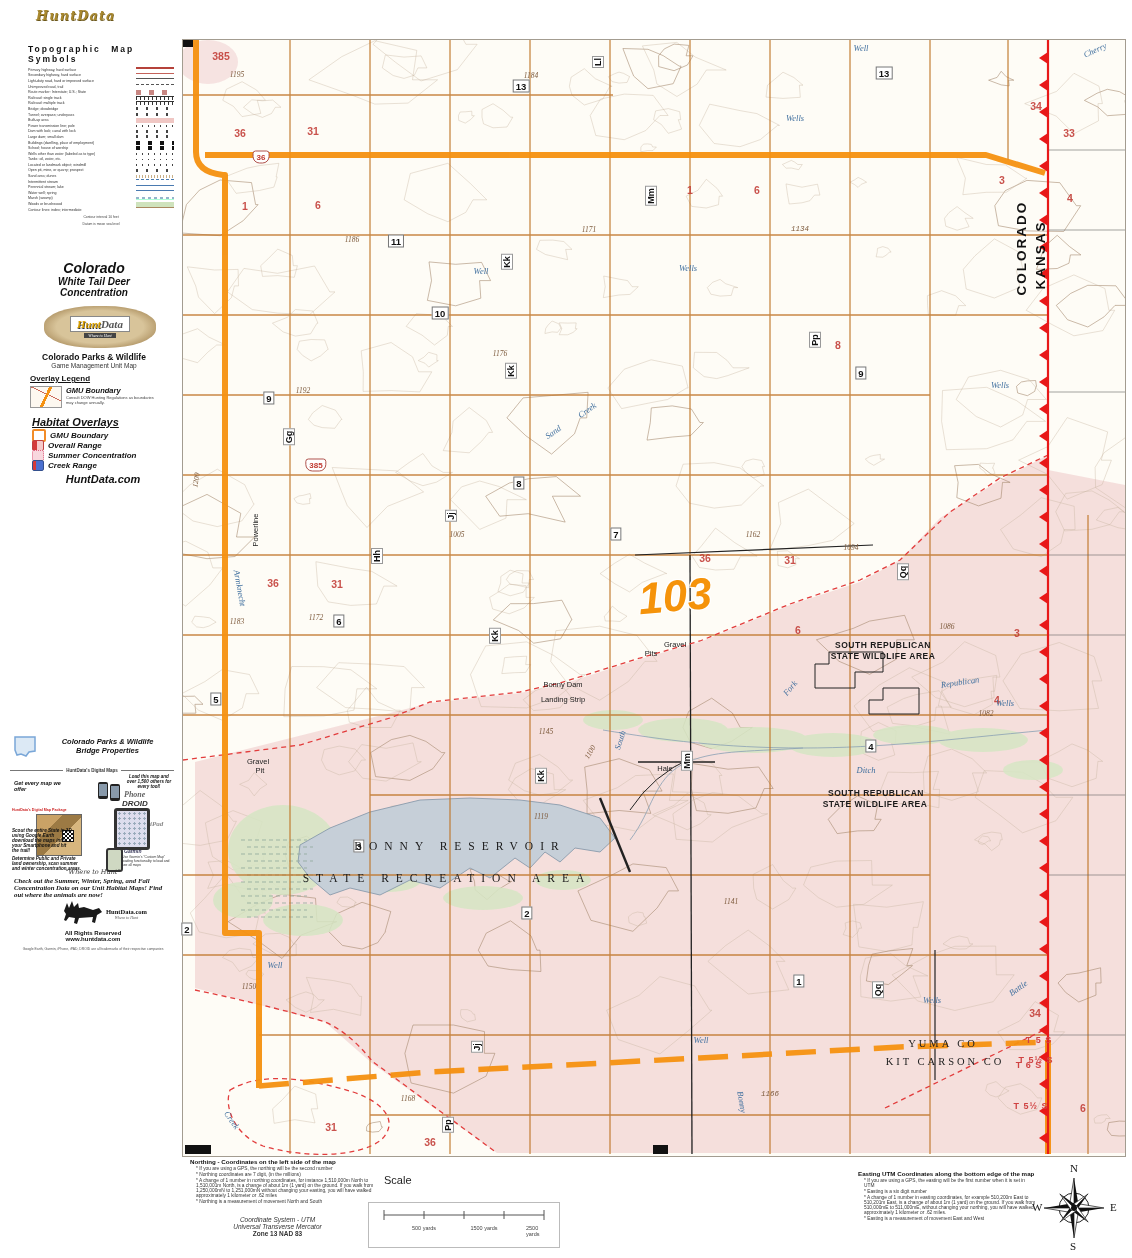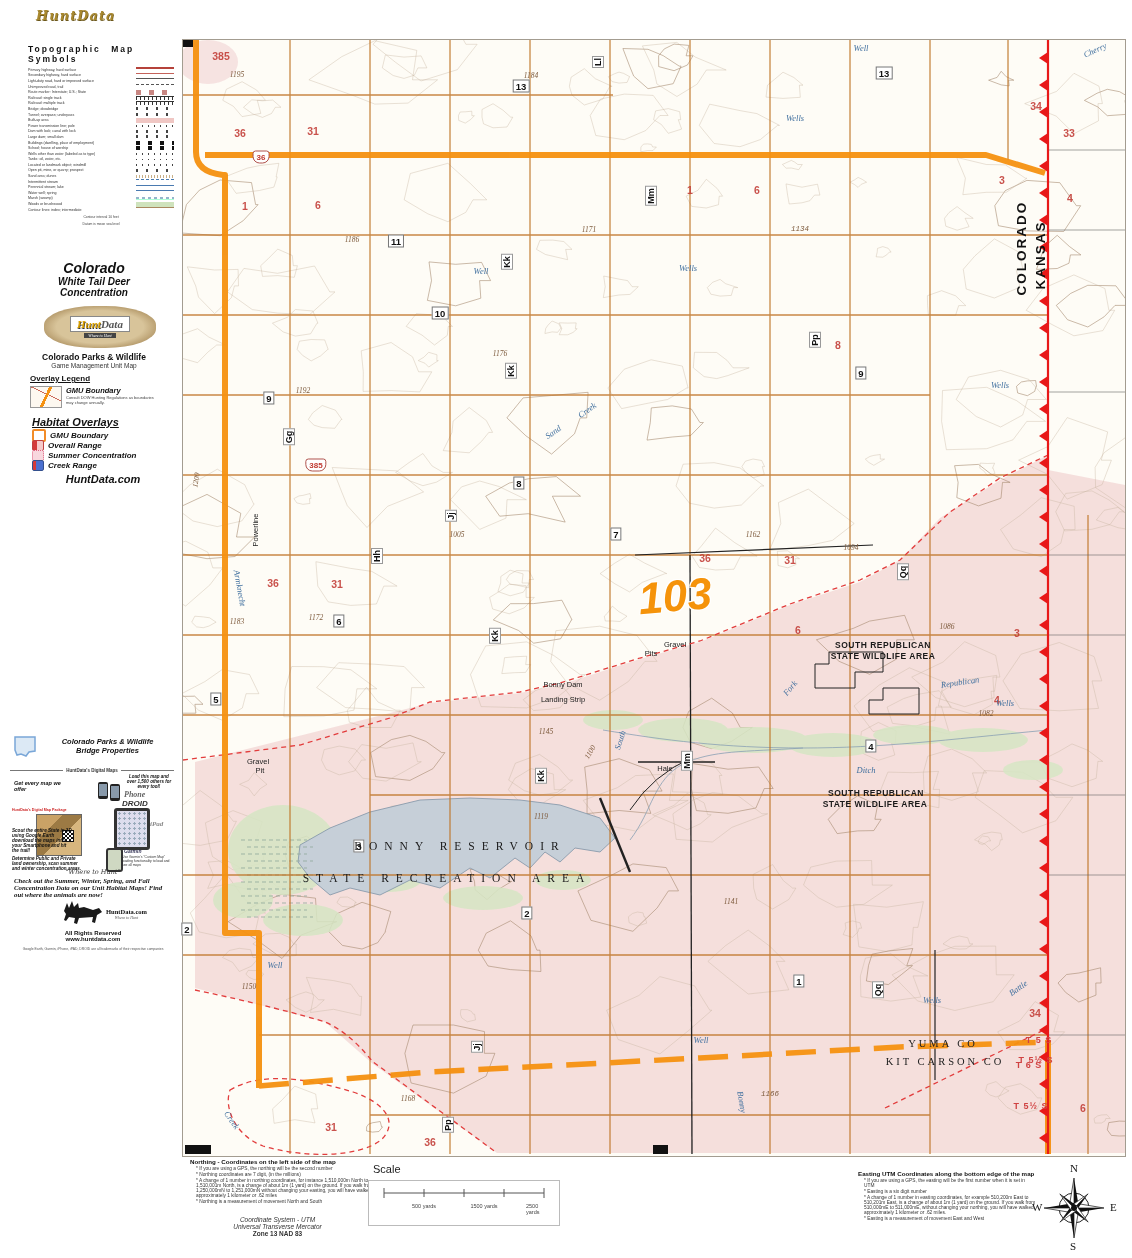--- a/index.html
+++ b/index.html
@@ -122,21 +122,21 @@
   .big{font:italic 900 44px "Liberation Sans",sans-serif;color:#f5930a;
      text-shadow:1px 1px 0 #fff,-1px -1px 0 #fff,1px -1px 0 #fff,-1px 1px 0 #fff}
   .sh{font:700 8px "Liberation Sans",sans-serif;color:#c03a32;background:#fff;border:1px solid #b0524c;
      border-radius:3px 3px 7px 7px;padding:1px 3px}
   
   #northing{left:190px;top:1158px;width:192px}
   #northing h3,#easting h3{margin:0;font:700 6.2px "Liberation Sans",sans-serif}
   #northing li,#easting li{font:4.8px "Liberation Sans",sans-serif;color:#333;margin:0 0 1px 0;list-style:none}
   #northing ul,#easting ul{margin:1px 0 0 6px;padding:0}
   #scale-area{left:368px;top:1158px}
-  #scale-area h3{margin:5px;font:400 11px "Liberation Sans",sans-serif;color:#222}
+  #scale-area h3{margin:16px;font:400 11px "Liberation Sans",sans-serif;color:#222}
   #scale-box{width:190px;height:44px;border:1px solid #bbb;background:#fff;margin-top:4px;position:relative}
   .stick-lbl{position:absolute;top:22px;font:5.5px "Liberation Sans",sans-serif;color:#444;transform:translateX(-50%)}
   #coordsys{left:195px;top:1216px;width:165px;text-align:center;font:italic 6.5px "Liberation Sans",sans-serif;color:#333}
   #coordsys .c3{font:700 6.5px "Liberation Sans",sans-serif;font-style:normal}
   #easting{left:858px;top:1170px;width:178px}
   #compass{left:1022px;top:1164px;width:104px;height:94px}
   .cp{position:absolute;font:11px "Liberation Serif",serif;color:#111}
 </style>
 </head>
 <body>

